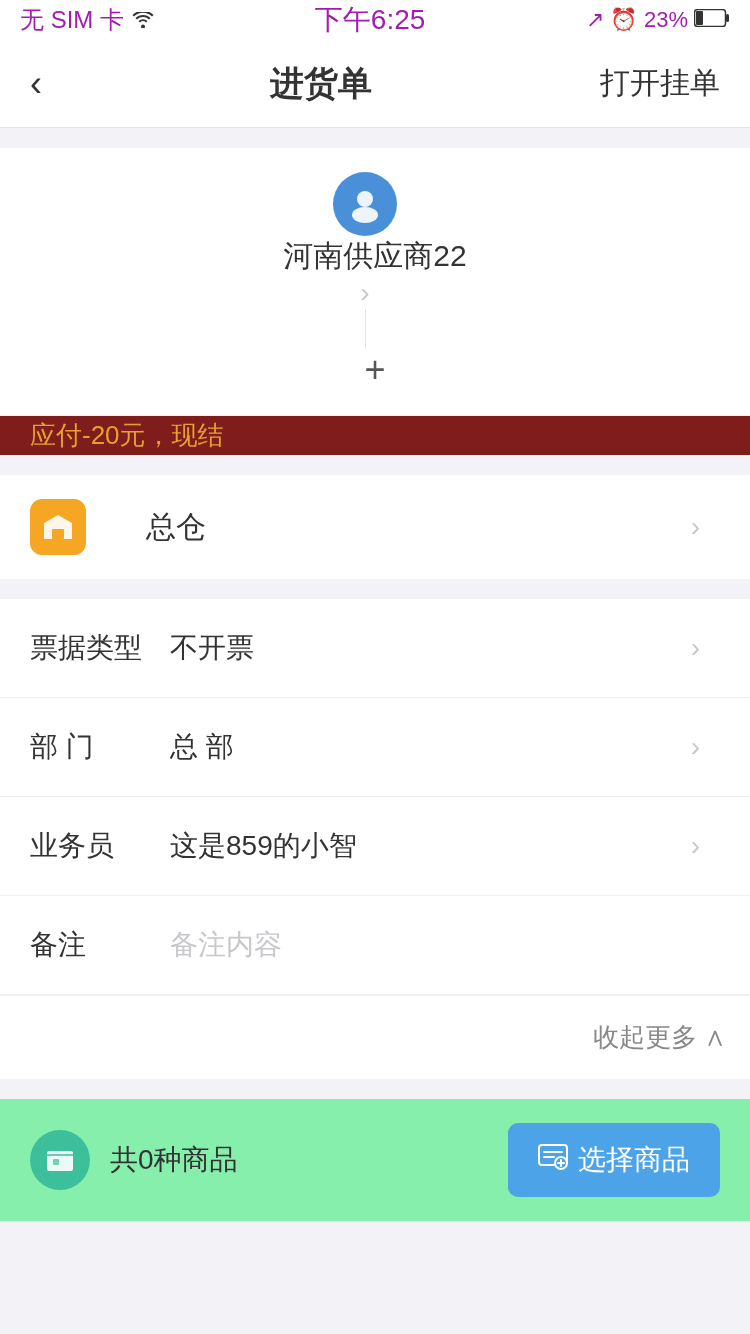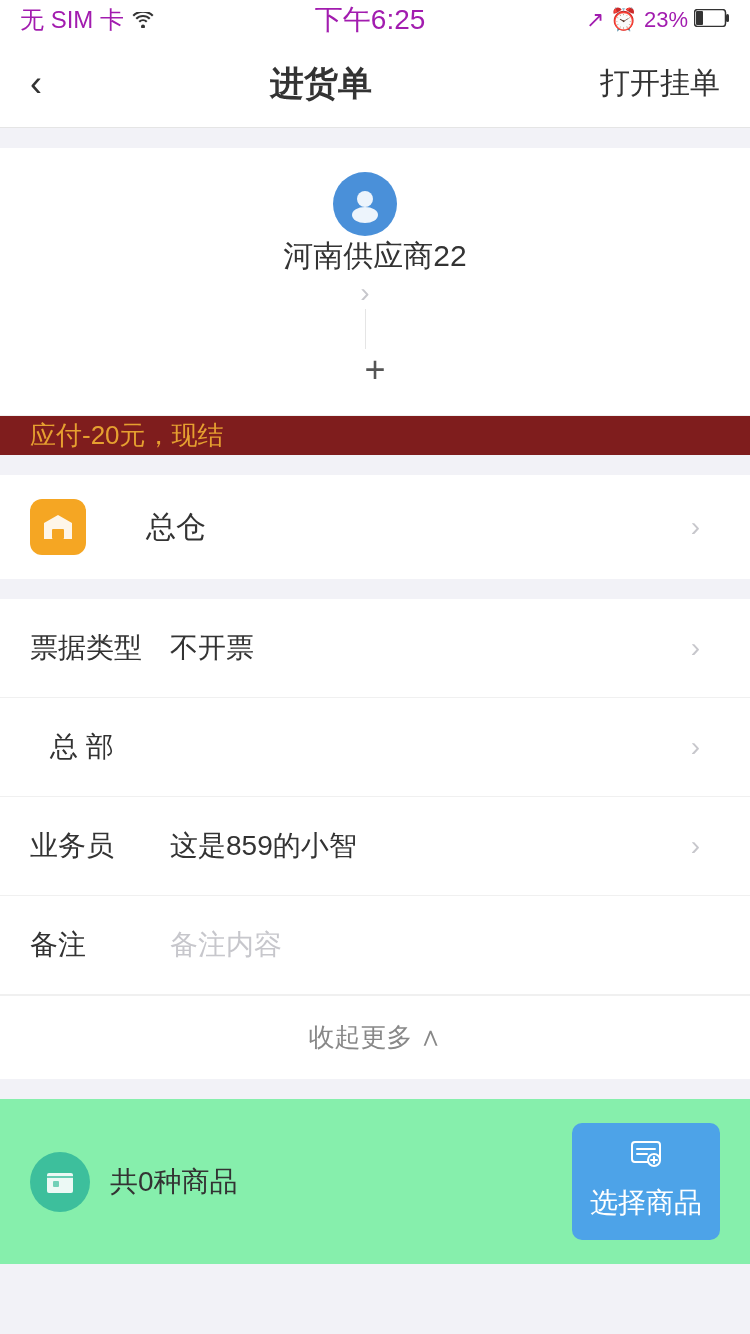--- a/index.html
+++ b/index.html
@@ -174,21 +174,21 @@
     .form-placeholder {
       flex: 1;
       font-size: 28px;
       color: #c7c7cc;
       padding-left: 20px;
     }
 
     
     .collapse-row {
       background: #fff;
-      text-align: center;
+      text-align: right;
       padding: 24px;
       border-top: 1px solid #f0f0f0;
       font-size: 26px;
       color: #888;
       margin-top: 0;
     }
 
     
     .product-section {
       background: #86efac;
@@ -211,25 +211,24 @@
     .product-count {
       flex: 1;
       font-size: 28px;
       color: #333;
     }
     .select-btn {
       background: #4da3e8;
       color: #fff;
       font-size: 28px;
       border-radius: 10px;
-      padding: 18px 18px;
+      padding: 18px 30px;
       display: flex;
       align-items: center;
       gap: 10px;
-      flex-direction: column;
     }
     .select-btn-icon {
       font-size: 28px;
     }
   </style>
 </head>
 <body>
 
 <div class="status-bar">
   <div class="status-left">
@@ -295,20 +294,21 @@
 
 <div class="form-section">
 
   <div class="form-row">
     <span class="form-label">票据类型</span>
     <span class="form-value">不开票</span>
     <span class="chevron-right">›</span>
   </div>
 
   <div class="form-row">
+    <span class="form-label">部 门</span>
     <span class="form-value">总 部</span>
     <span class="chevron-right">›</span>
   </div>
 
   <div class="form-row">
     <span class="form-label">业务员</span>
     <span class="form-value">这是859的小智</span>
     <span class="chevron-right">›</span>
   </div>
 

